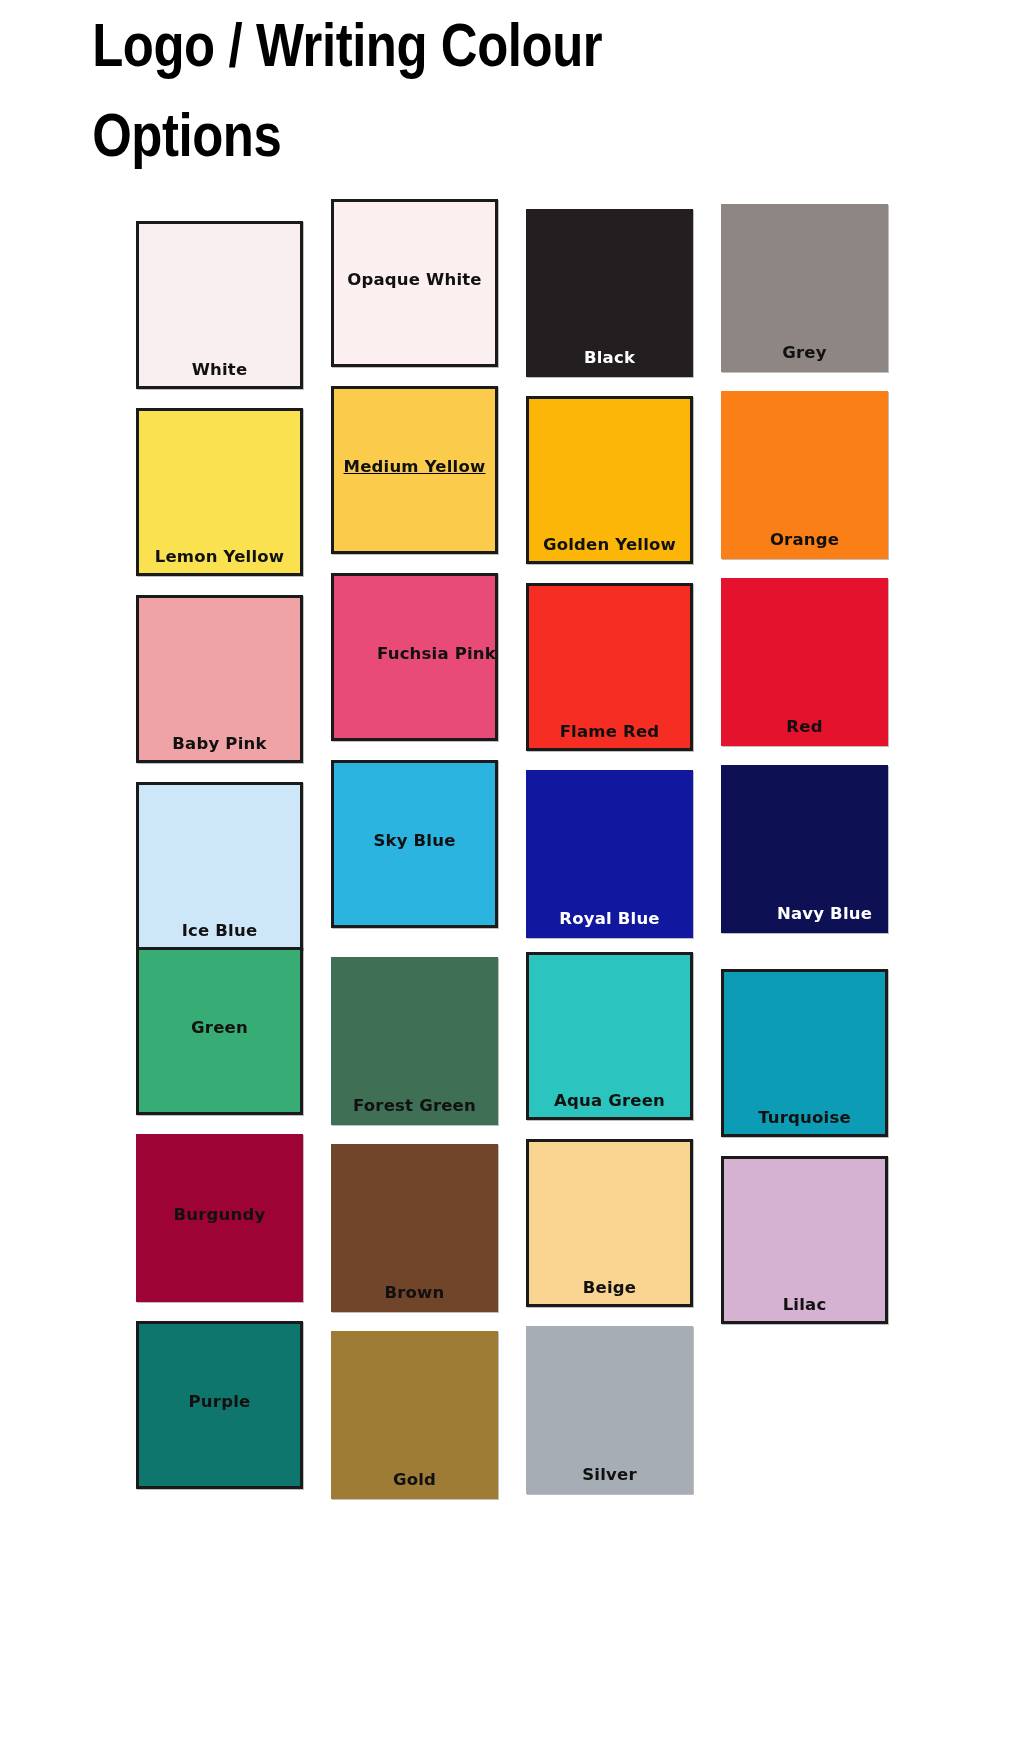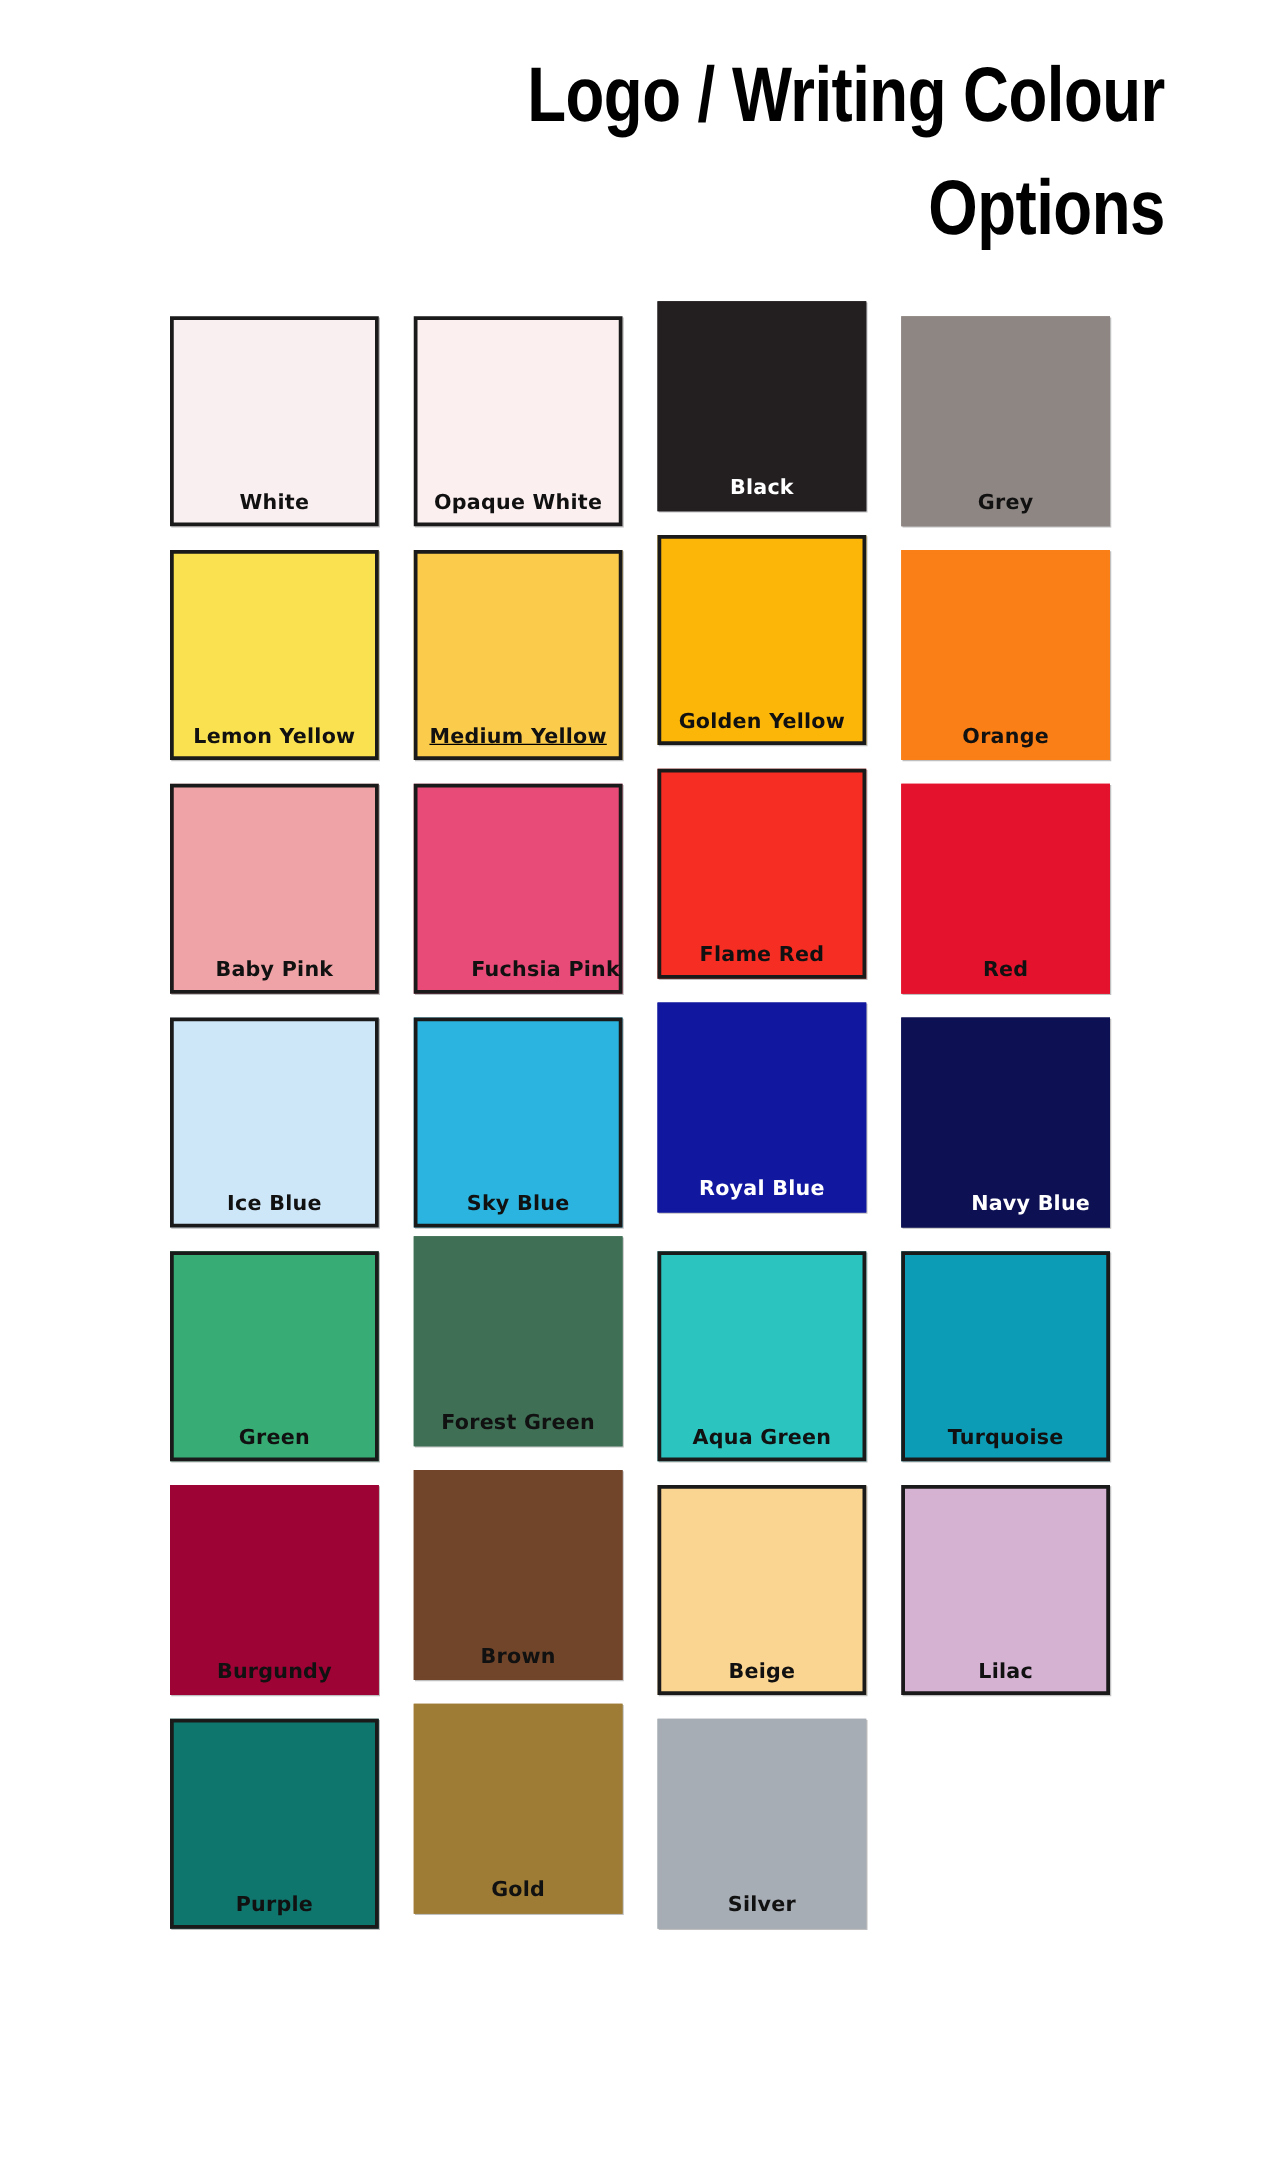--- a/index.html
+++ b/index.html
@@ -13,22 +13,21 @@
 
   body {
     font-family: "Liberation Sans", "DejaVu Sans", sans-serif;
     position: relative;
     overflow: hidden;
   }
 
   
   .title-block {
     width: 100%;
-    padding-top: 32px;
-    text-align: right;
+    text-align: left;
   }
 
   .title-line {
     display: block;
     font-family: "Liberation Sans Narrow", "Liberation Sans", "DejaVu Sans Condensed", sans-serif;
     font-weight: 700;
     font-size: 62px;
     line-height: 90px;
     letter-spacing: -0.5px;
     color: #000000;
@@ -76,23 +75,23 @@
     text-align: center;
     white-space: nowrap;
     color: #111111;
     user-select: none;
   }
 
   .swatch-label.light-text { color: #ffffff; }
 
   
   .jit-a .swatch { margin-bottom: 0px; }
-  .jit-b .swatch { margin-bottom: 0; }
+  .jit-b .swatch { margin-bottom: 22px; align-items: center; }
   .jit-c .swatch { margin-bottom: 12px; }
-  .jit-d .swatch { }
+  .jit-d .swatch { margin-bottom: 17px; }
 </style>
 </head>
 <body>
 
 <div class="title-block">
   <span class="title-line">Logo / Writing Colour</span>
   <span class="title-line">Options</span>
 </div>
 
 <div class="swatch-grid" id="swatch-grid">

